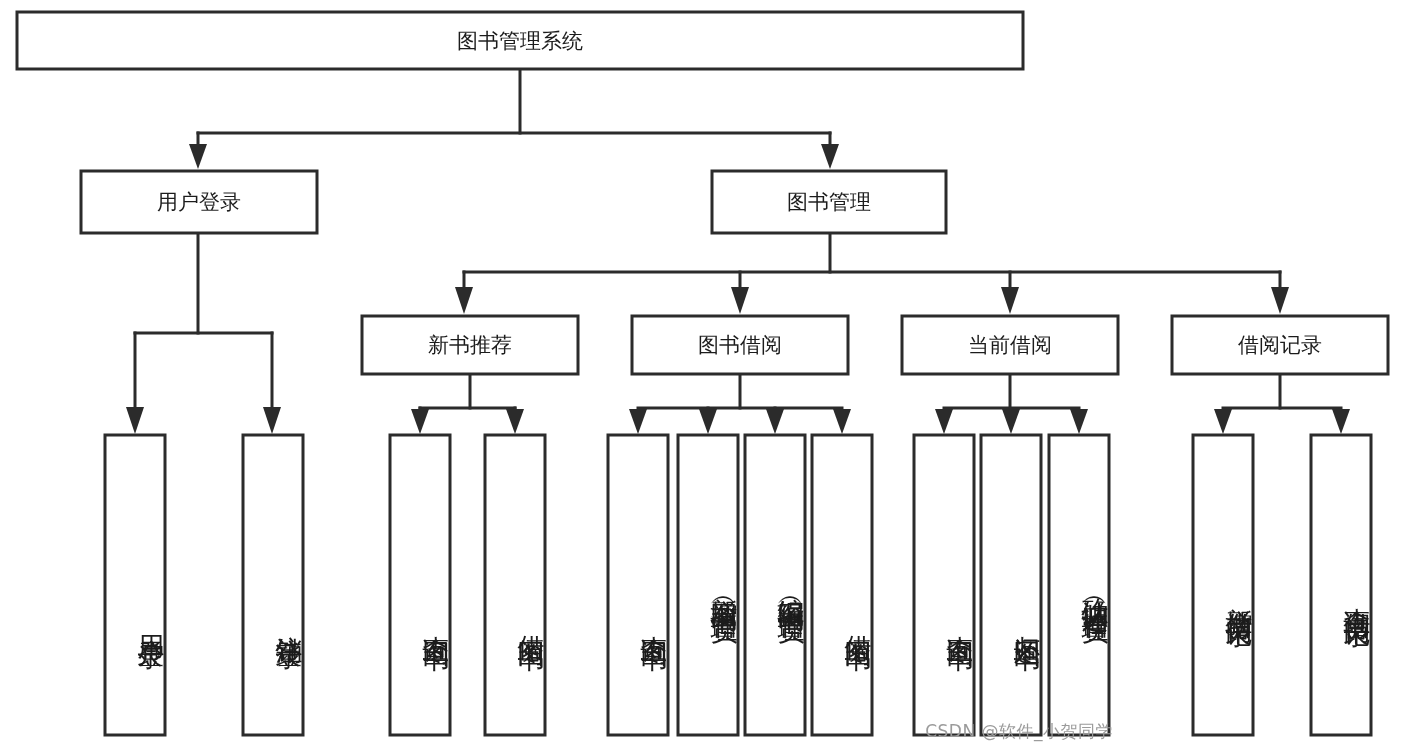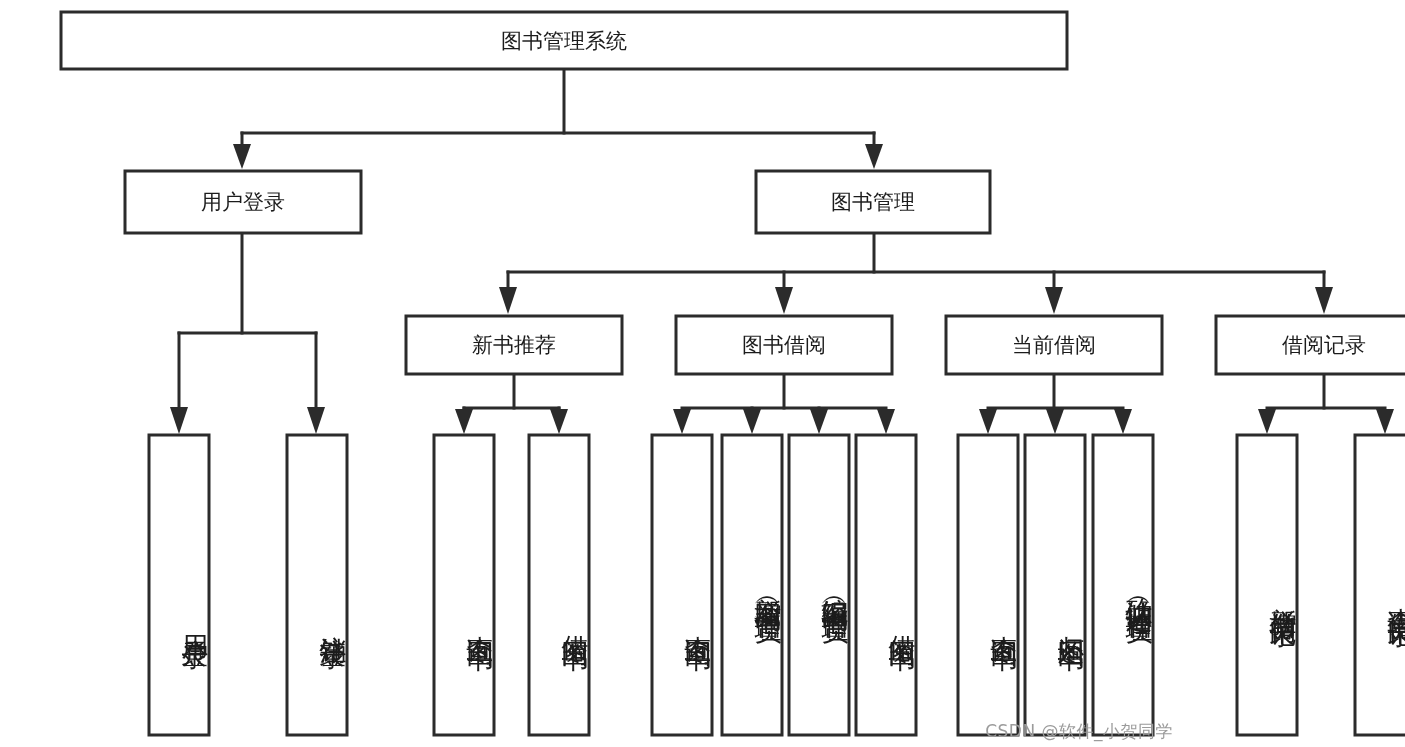--- a/index.html
+++ b/index.html
@@ -11,21 +11,20 @@
     width: 1405px;
     height: 747px;
     overflow: hidden;
     font-family: "DejaVu Sans", "Liberation Sans", sans-serif;
   }
   #diagram-root {
     position: relative;
     width: 1137px;
     height: 747px;
     background: #ffffff;
-    margin-left: 44px;
   }
   svg#tree-svg {
     position: absolute;
     left: 0;
     top: 0;
     width: 1405px;
     height: 747px;
   }
   .node-box {
     fill: #ffffff;
@@ -59,21 +58,21 @@
     color: #1c1c1c;
     letter-spacing: 3px;
     white-space: nowrap;
     display: flex;
     align-items: flex-start;
     justify-content: center;
     user-select: none;
   }
   .watermark {
     position: absolute;
-    right: 8px;
+    right: 24px;
     bottom: 4px;
     font-family: "DejaVu Sans", "Liberation Sans", sans-serif;
     font-size: 17px;
     color: #9b9b9b;
     white-space: nowrap;
     letter-spacing: 0.5px;
   }
 </style>
 </head>
 <body>

